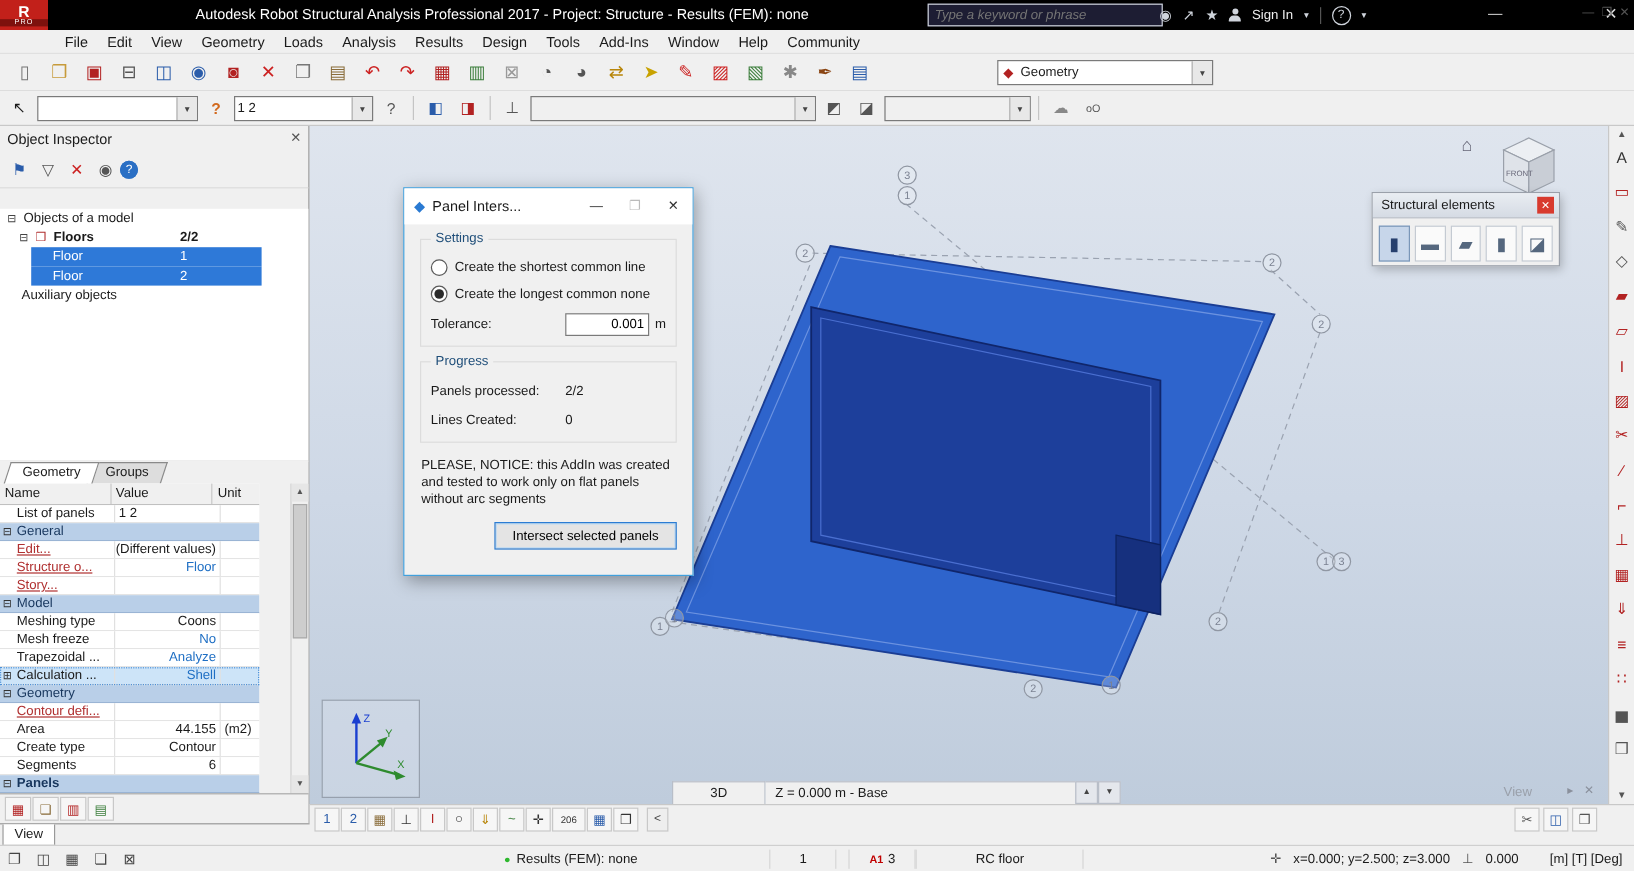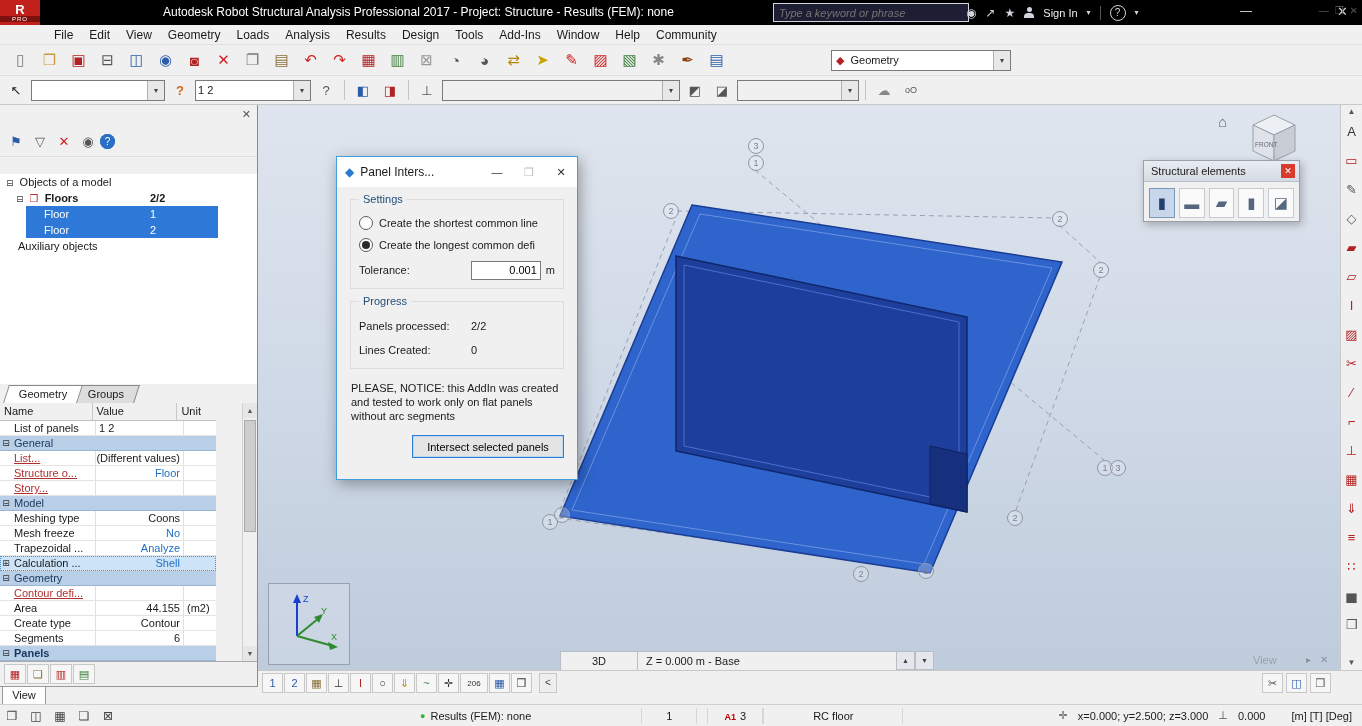--- a/index.html
+++ b/index.html
@@ -276,20 +276,21 @@
     <span class="combo dis" style="width:122px;">
       <span class="ctext"></span>
       <span class="caret">▾</span>
     </span>
     <span class="vsep"></span>
     <span class="ic2" style="color:#888;">☁</span>
     <span class="ic2" style="color:#555;font-size:9px;">oO</span>
   </div>
 
   <div class="lp">
+    <div class="lp-head">Object Inspector</div>
     <span class="lp-close">✕</span>
     <div class="lp-tools">
 
     <span class="iic" style="color: rgb(42, 92, 170);">
           <span>⚑</span>
         </span>
         <span class="iic" style="color: rgb(85, 85, 85);">
           <span>▽</span>
         </span>
         <span class="iic" style="color: rgb(204, 34, 34);">
@@ -344,21 +345,21 @@
             <span class="pu"></span>
           </div>
           <div class="pg-row section">
             <span class="pfx">⊟</span>
             <span class="pl">General</span>
             <span class="pv"></span>
             <span class="pu"></span>
           </div>
           <div class="pg-row">
             <span class="pfx"></span>
-            <span class="pl rlink">List...</span>
+            <span class="pl rlink">Edit...</span>
             <span class="pv">(Different values)</span>
             <span class="pu"></span>
           </div>
           <div class="pg-row">
             <span class="pfx"></span>
             <span class="pl rlink">Structure o...</span>
             <span class="pv vblue">Floor</span>
             <span class="pu"></span>
           </div>
           <div class="pg-row">
@@ -536,21 +537,21 @@
       <span class="dlg-btn">✕</span>
     </div>
     <div class="grp">
       <span class="grp-label">Settings</span>
       <div class="rrow">
         <span class="radio"></span>
         <span>Create the shortest common line</span>
       </div>
       <div class="rrow">
         <span class="radio on"></span>
-        <span>Create the longest common defi</span>
+        <span>Create the longest common none</span>
       </div>
       <div class="trow2">
         <label>Tolerance:</label>
         <input class="tol-input" value="0.001" style="">
         <span>m</span>
       </div>
     </div>
     <div class="grp">
       <span class="grp-label">Progress</span>
       <div class="prow">

